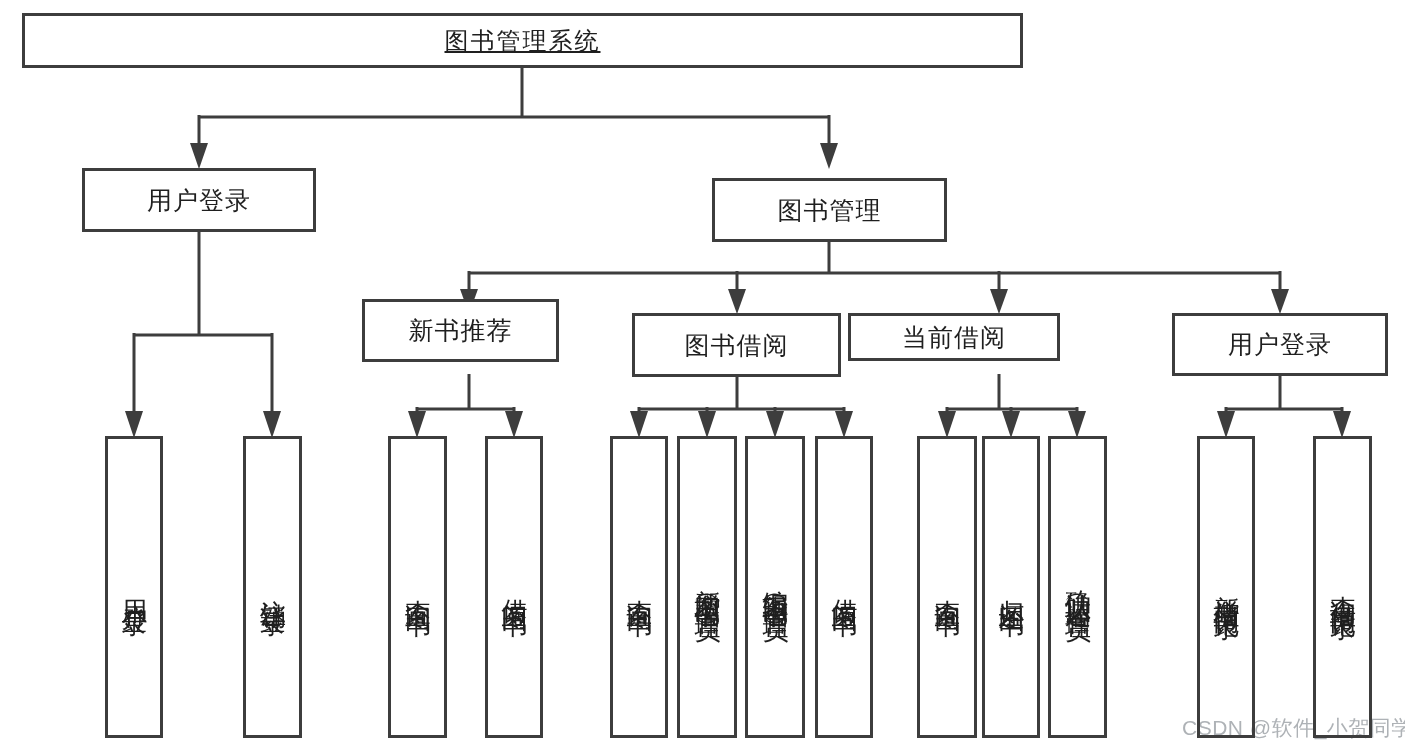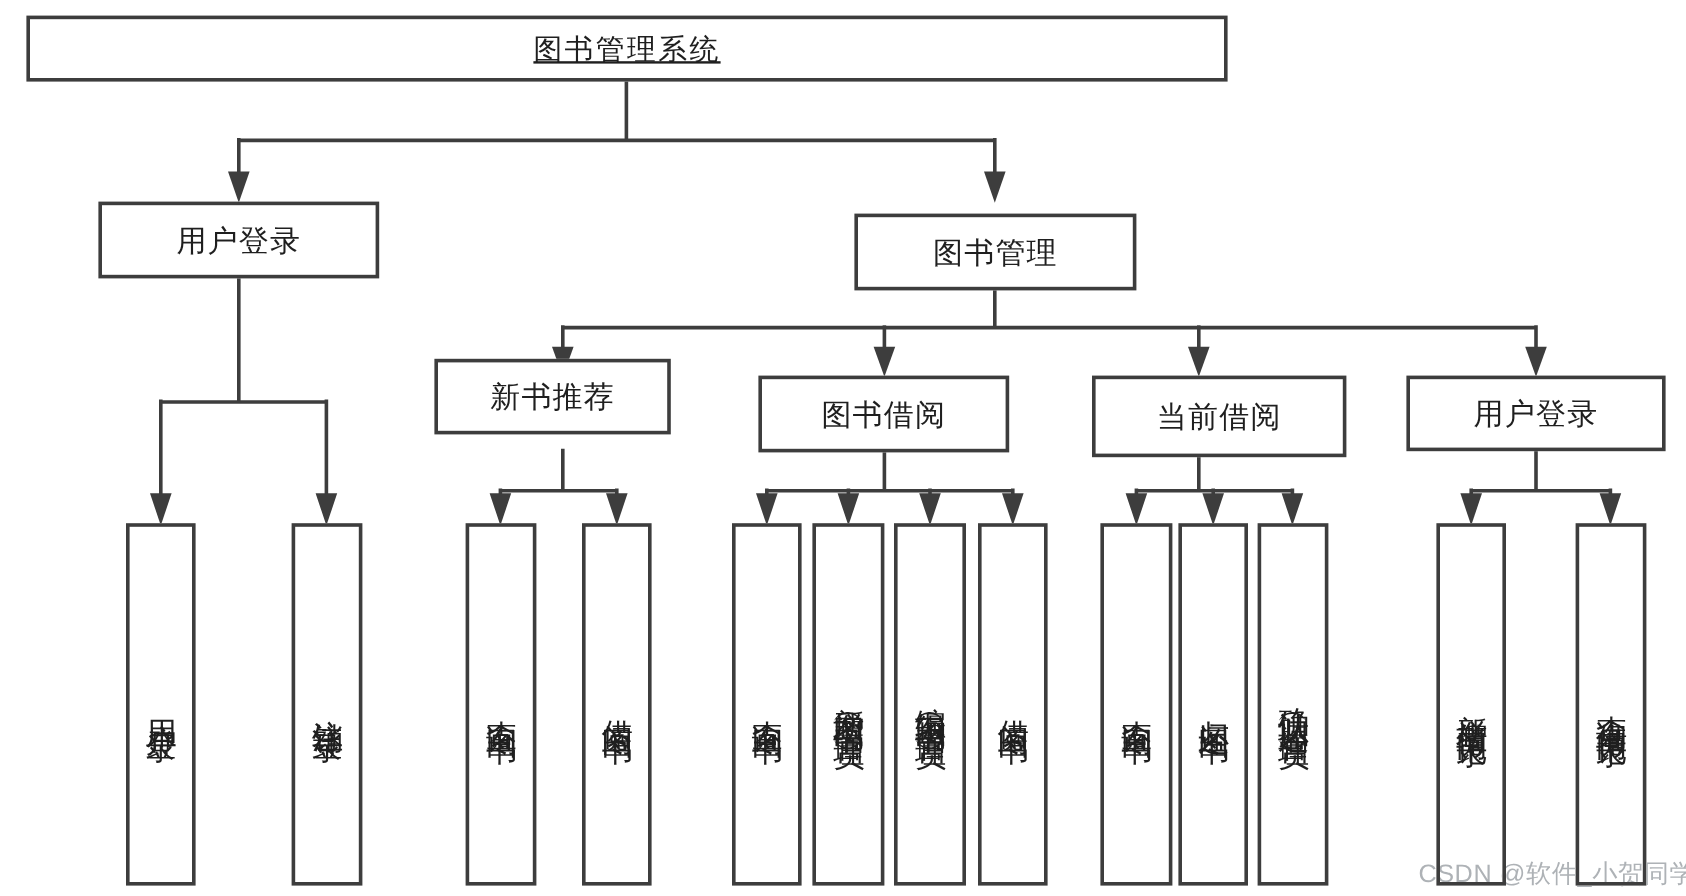--- a/index.html
+++ b/index.html
@@ -82,21 +82,21 @@
   <div class="box" style="left:712px;top:168px;width:235px;height:64px;margin-top:10px;">
     <span class="hlabel">图书管理</span>
   </div>
 
   <div class="box" style="left:362px;top:299px;width:197px;height:63px;font-family:Liberation Mono, monospace;">
     <span class="hlabel">新书推荐</span>
   </div>
   <div class="box" style="left:632px;top:313px;width:209px;height:64px;">
     <span class="hlabel">图书借阅</span>
   </div>
-  <div class="box" style="left:910px;top:313px;width:212px;height:68px;">
+  <div class="box" style="left:848px;top:313px;width:212px;height:48px;">
     <span class="hlabel">当前借阅</span>
   </div>
   <div class="box" style="left:1172px;top:313px;width:216px;height:63px;">
     <span class="hlabel">用户登录</span>
   </div>
 
   <div class="box leaf" style="left:105px;top:436px;width:58px;height:302px;">
     <span>用户登录</span>
   </div>
   <div class="box leaf" style="left:243px;top:436px;width:59px;height:302px;">

